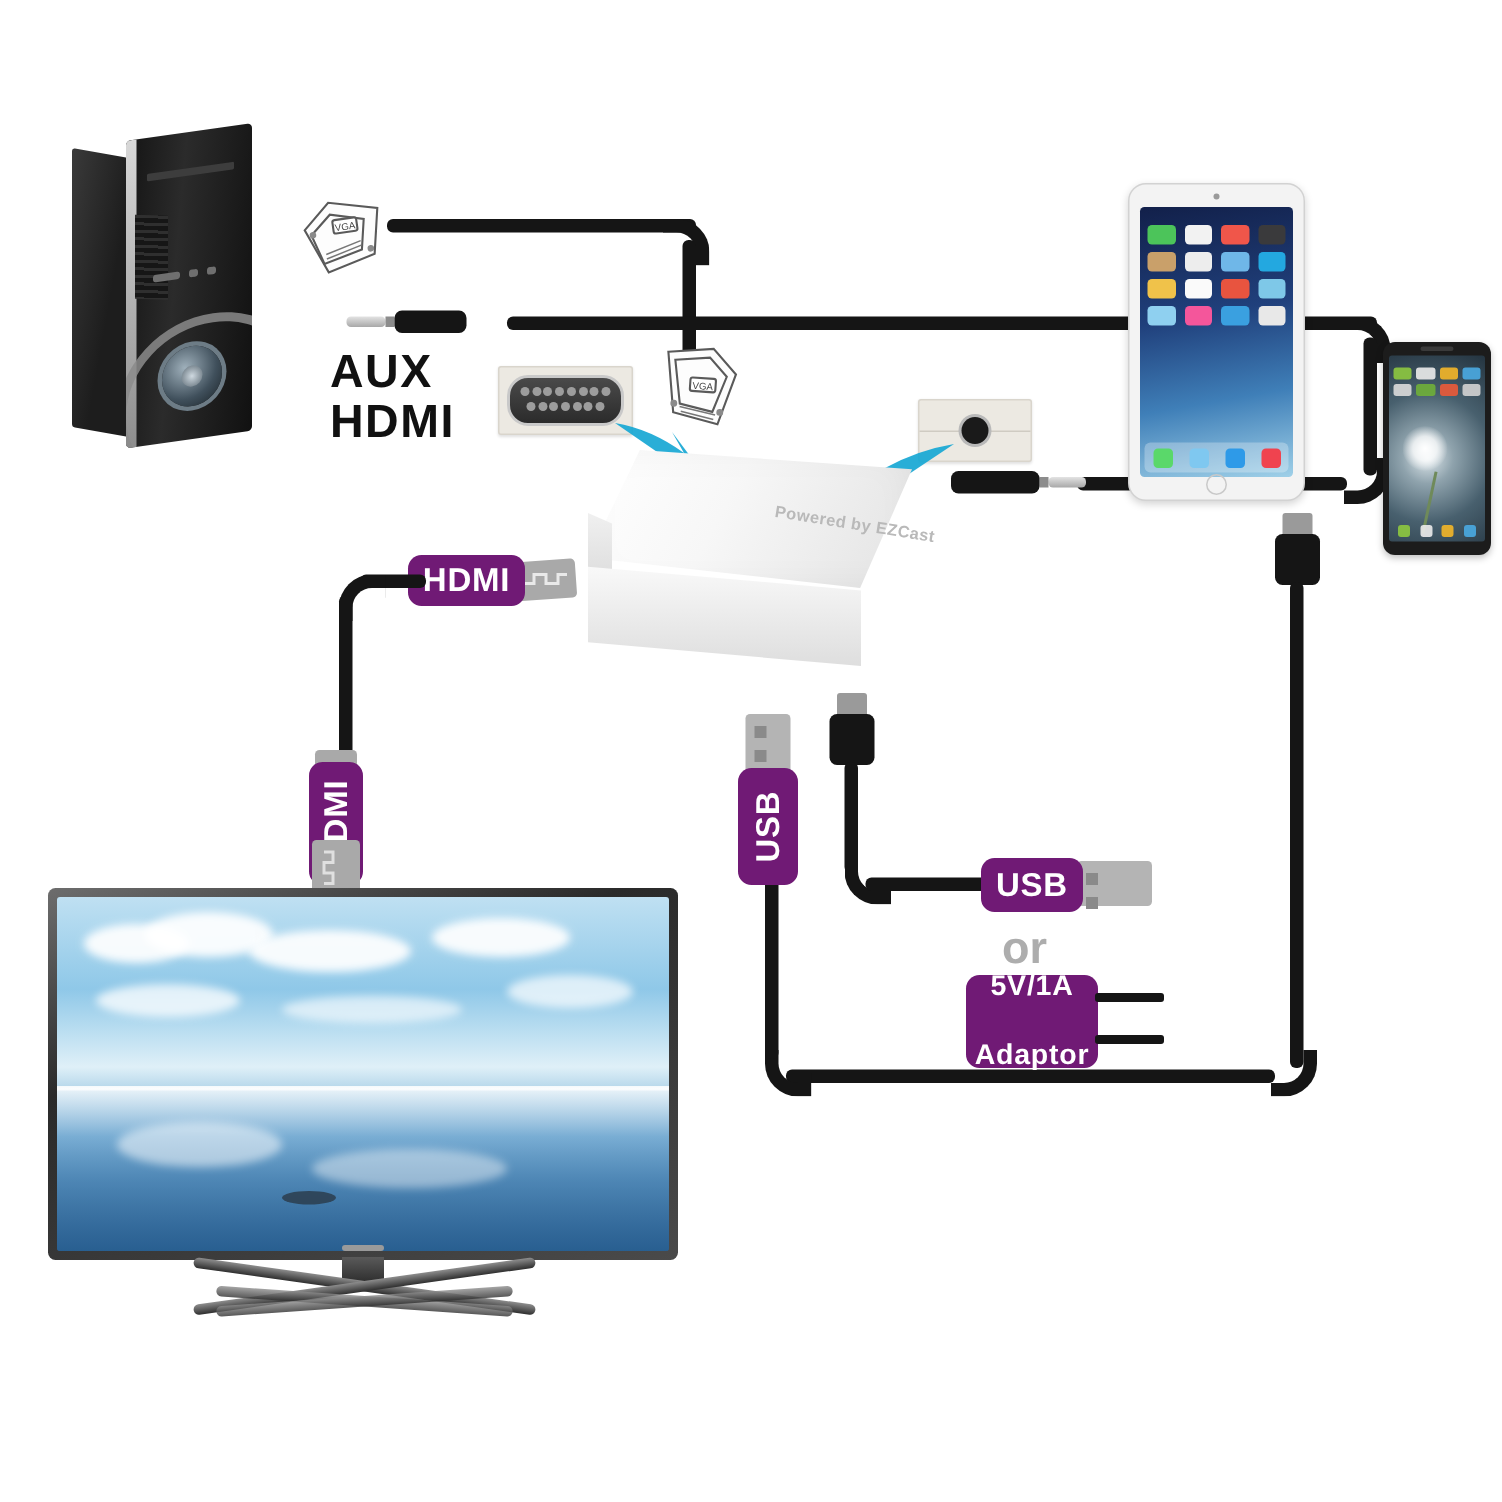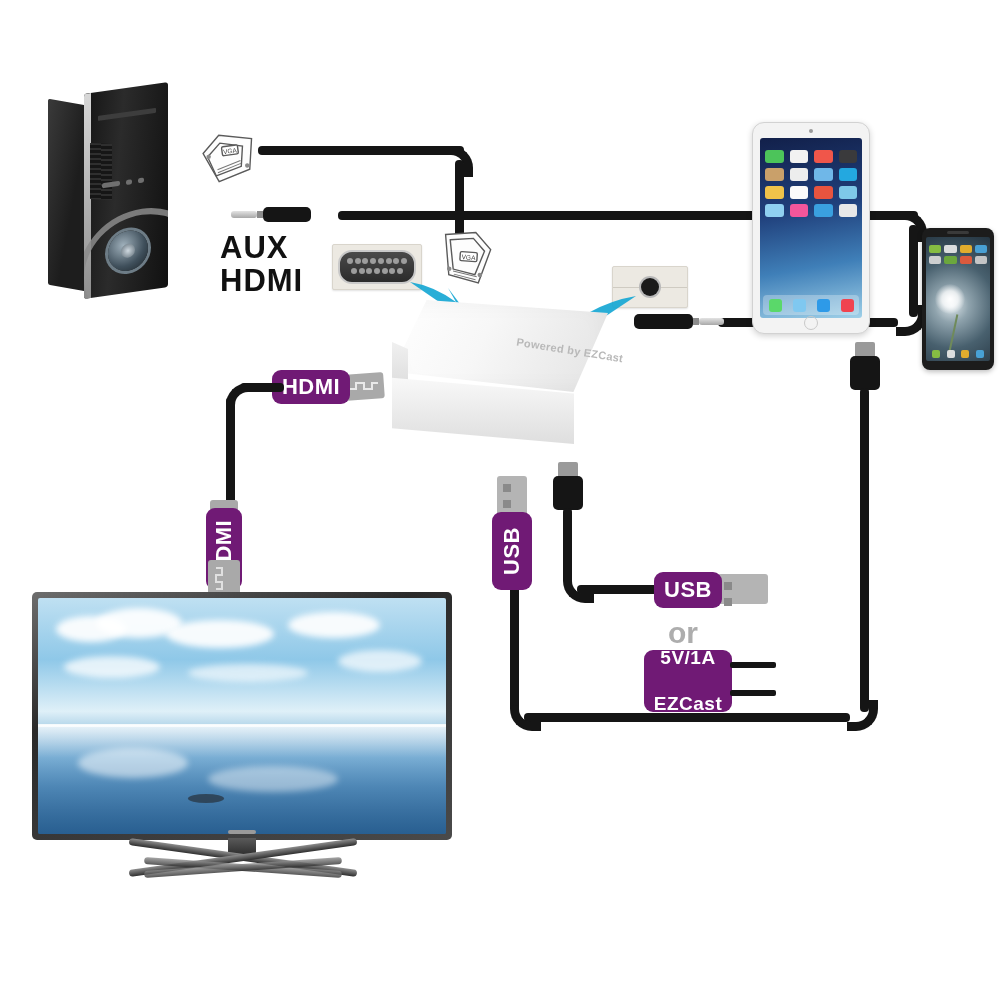--- a/index.html
+++ b/index.html
@@ -400,18 +400,18 @@
   <div class="cable cable-h" style="left:577px;top:585px;width:96px;"></div>
 
   <div class="usbA" style="left:718px;top:574px;width:50px;height:30px;"></div>
   <div class="badge" style="left:654px;top:572px;width:68px;height:36px;font-size:22px;">USB</div>
 
   <div class="or-label" style="left:668px;top:616px;">or</div>
 
   <div class="badge" style="left:644px;top:650px;width:88px;height:62px;font-size:19px;
               flex-direction:column;line-height:1.15;gap:24px;">
     <span>5V/1A</span>
-    <span>EZCast</span>
+    <span>Adaptor</span>
   </div>
   <div class="adaptor-prong" style="left:730px;top:662px;width:46px;"></div>
   <div class="adaptor-prong" style="left:730px;top:690px;width:46px;"></div>
 
 </div>
 
 </body></html>

